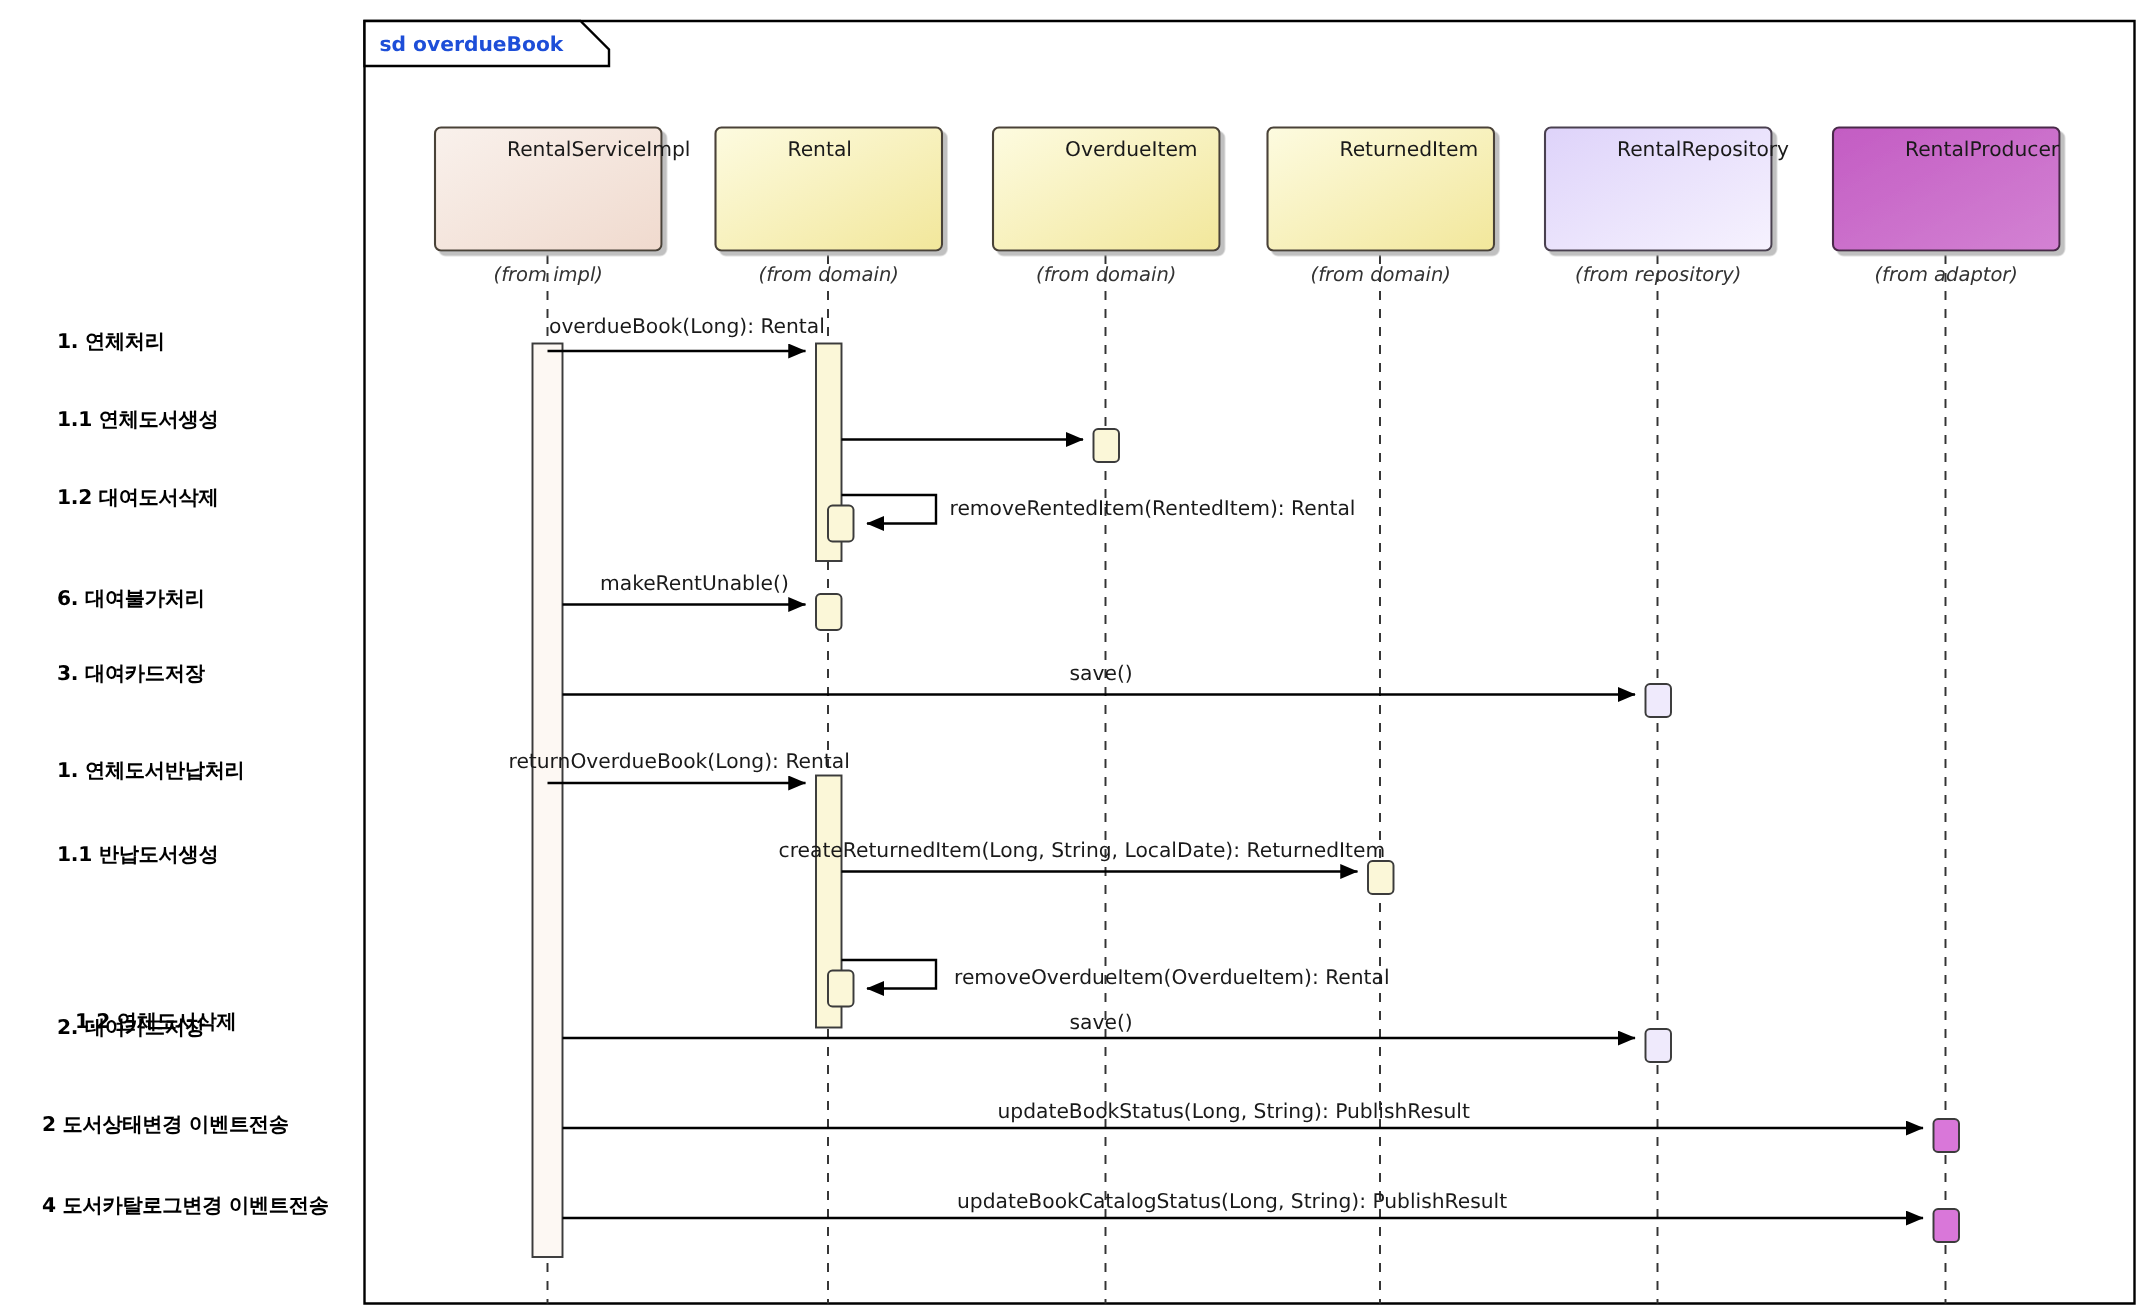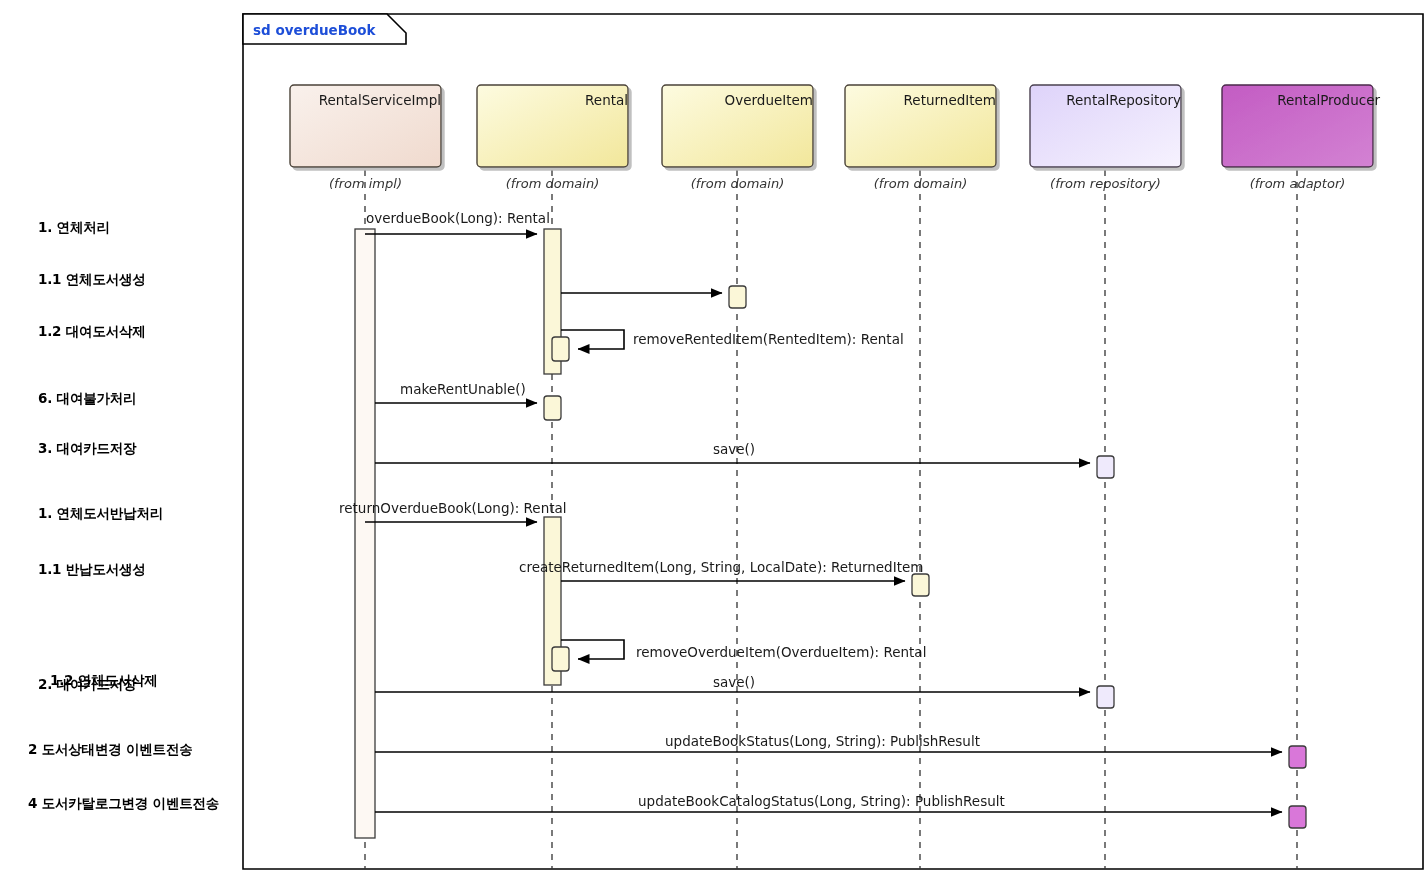--- a/index.html
+++ b/index.html
@@ -28,22 +28,23 @@
     font-size: 13.5px;
     font-weight: bold;
     color: #000000;
     white-space: nowrap;
     letter-spacing: -0.2px;
   }
   .lifeline-title {
     position: absolute;
     font-size: 13.5px;
     color: #1a1a1a;
-    text-align: right;
-    white-space: nowrap;
+    text-align: left;
+    white-space: nowrap;
+    padding-left: 48px;
   }
   .lifeline-pkg {
     position: absolute;
     font-size: 13px;
     font-style: italic;
     color: #333333;
     text-align: center;
     white-space: nowrap;
   }
   .msg-label {

